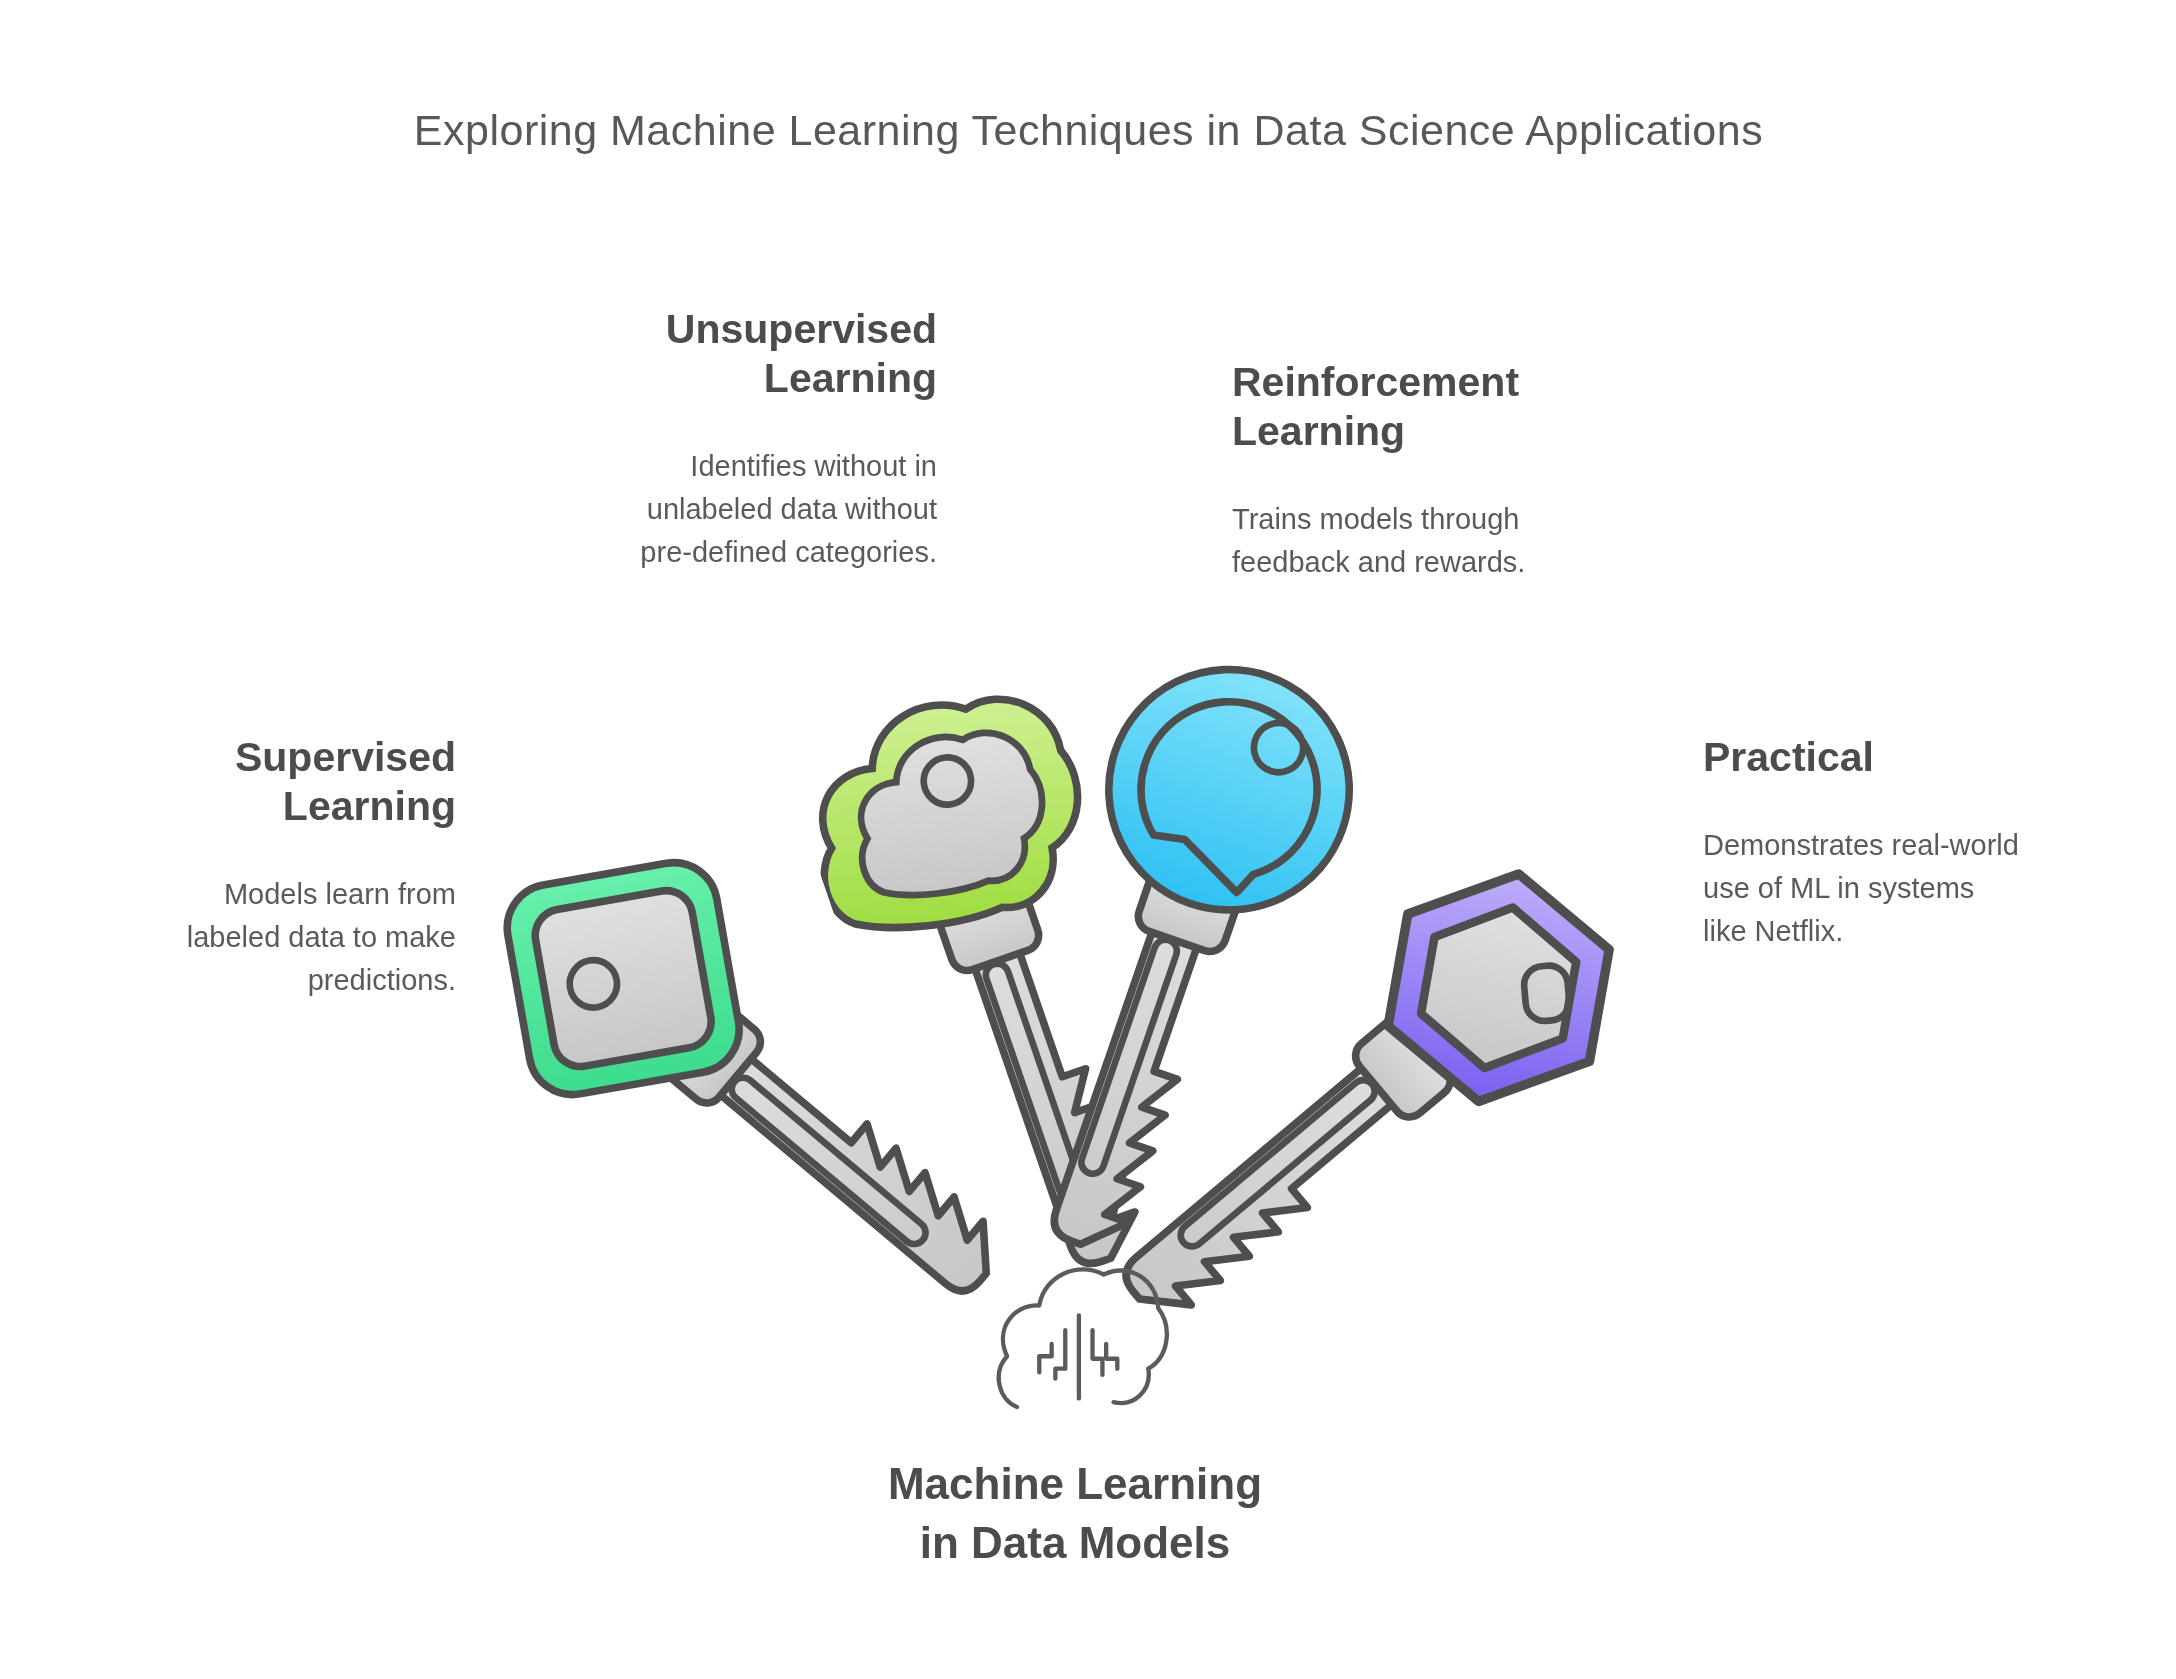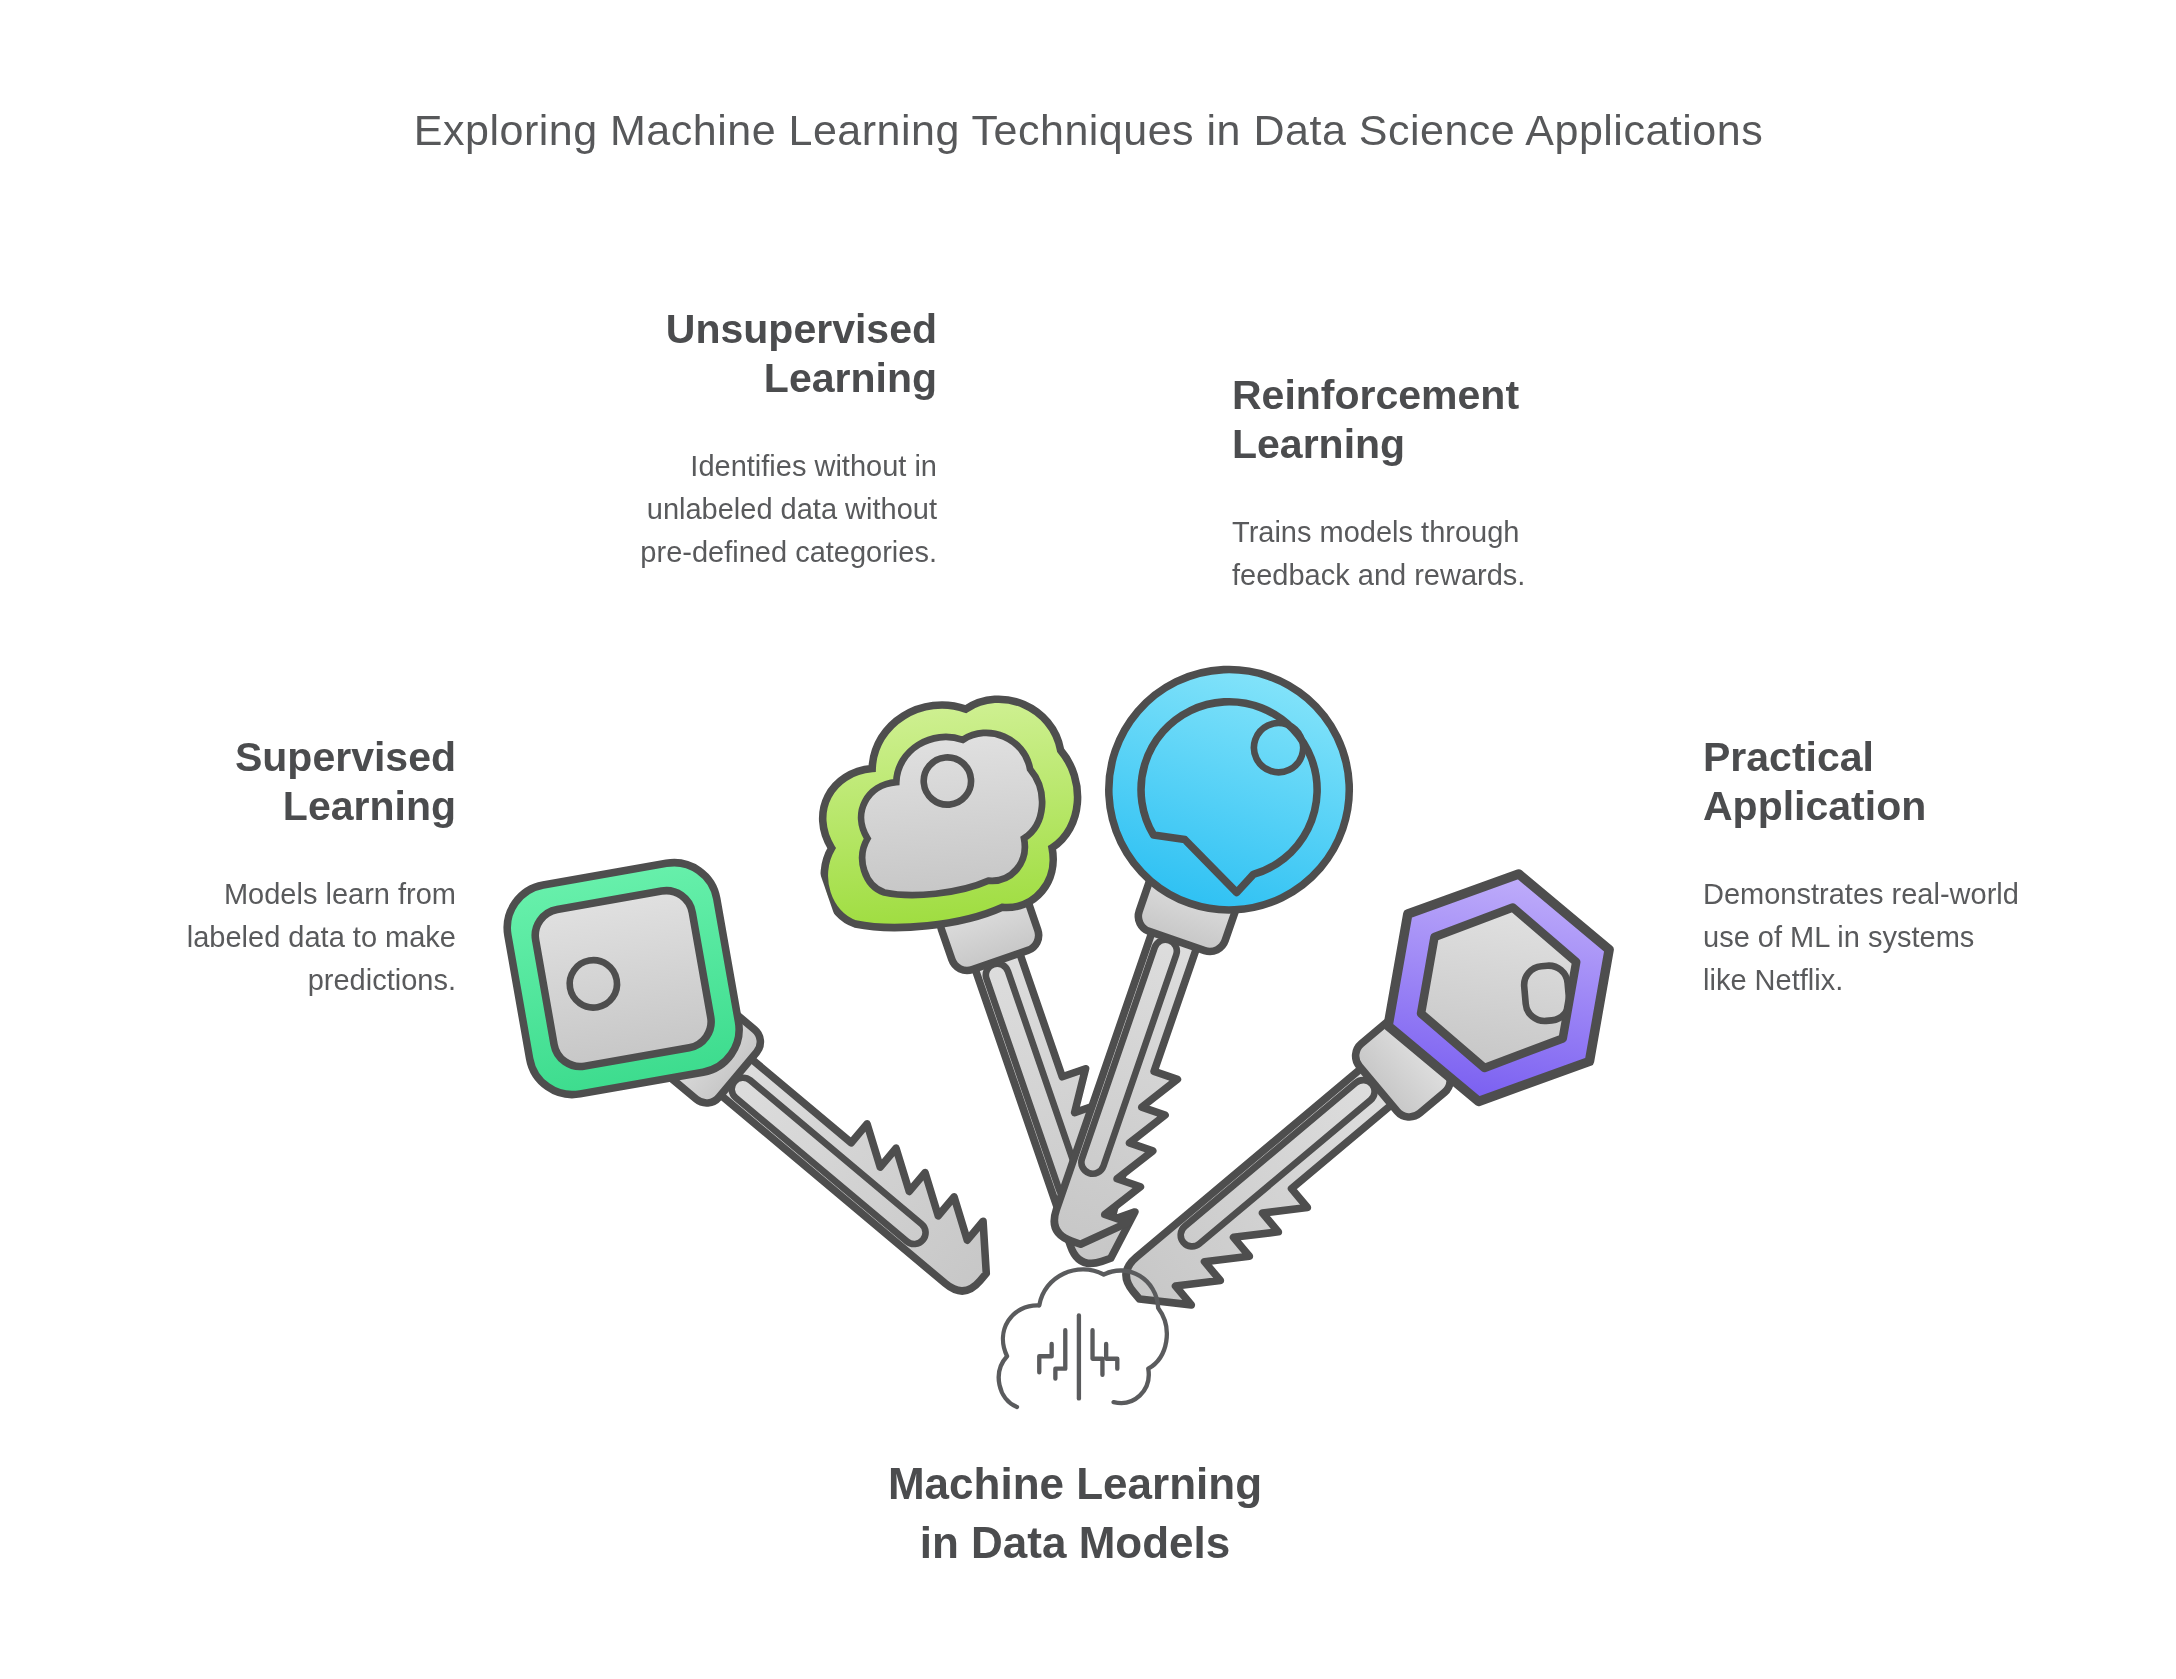--- a/index.html
+++ b/index.html
@@ -76,35 +76,34 @@
       <span>Unsupervised</span>
       <span>Learning</span>
     </div>
     <div class="desc">
       <span>Identifies without in</span>
       <span>unlabeled data without</span>
       <span>pre-defined categories.</span>
     </div>
   </div>
 
-  <div class="note align-left" style="left:1232px;top:371px;width:397px;">
+  <div class="note align-left" style="left:1232px;top:358px;width:397px;">
     <div class="heading">
       <span>Reinforcement</span>
       <span>Learning</span>
     </div>
     <div class="desc">
       <span>Trains models through</span>
       <span>feedback and rewards.</span>
     </div>
   </div>
 
   <div class="note align-left" style="left:1703px;top:733px;width:407px;">
     <div class="heading">
       <span>Practical</span>
-      <span>Application</span>
     </div>
     <div class="desc">
       <span>Demonstrates real-world</span>
       <span>use of ML in systems</span>
       <span>like Netflix.</span>
     </div>
   </div>
 
   <svg class="key k1" width="284" height="625" viewBox="0 0 300 660">
     <defs>

